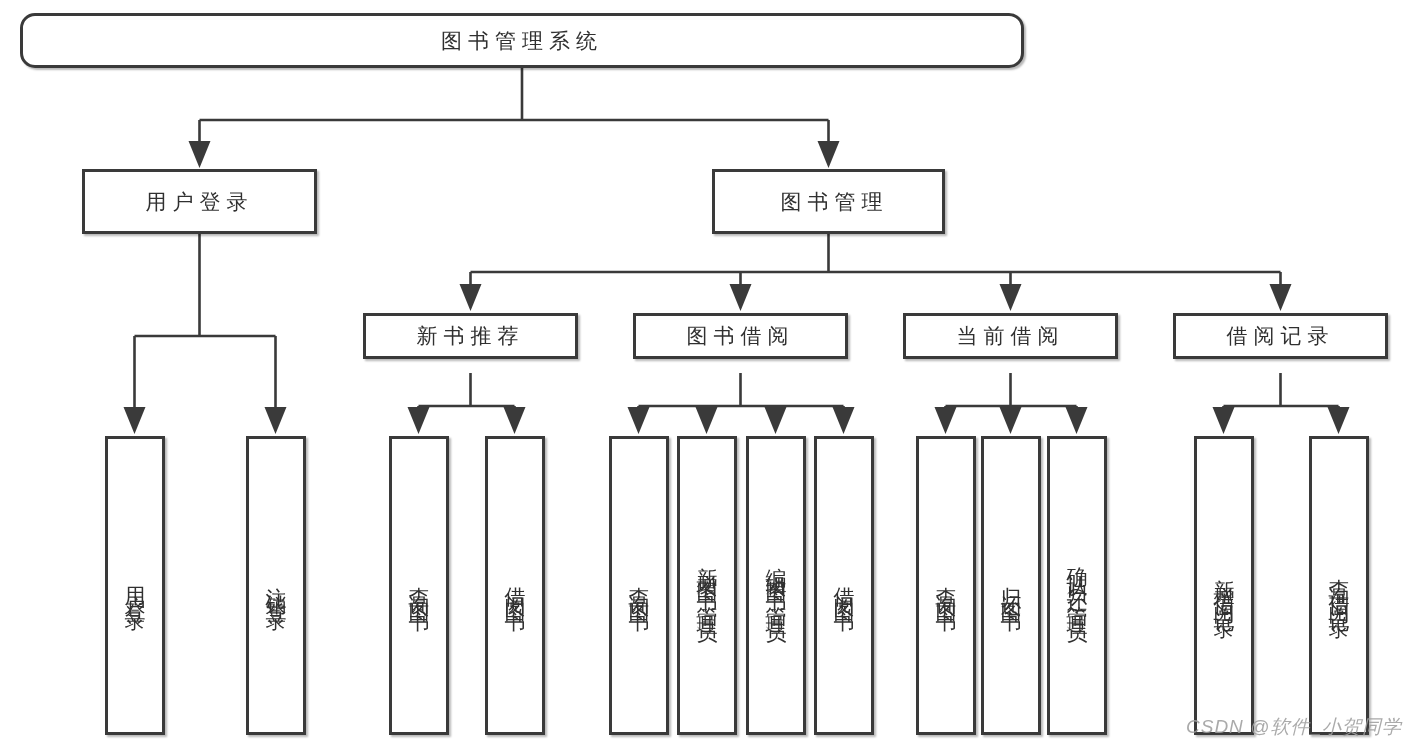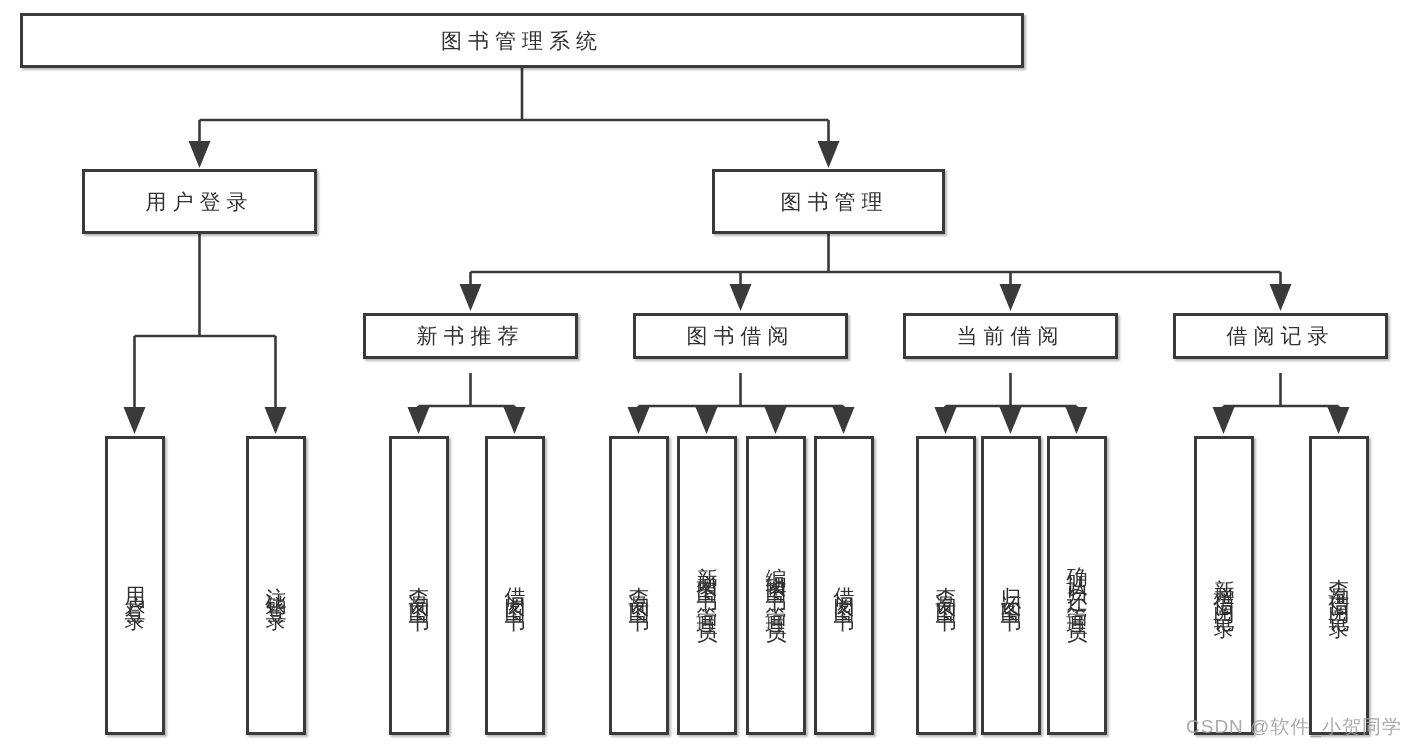--- a/index.html
+++ b/index.html
@@ -34,21 +34,21 @@
   }
   .hbox {  }
   .vbox { 
     writing-mode: vertical-rl;
     text-orientation: mixed;
     letter-spacing: 8px;
     font-size: 21px;
     white-space: normal;
   }
   
-  #n-root   { left: 20px;  top: 13px;  width: 1004px; height: 55px; }
+  #n-root   { left: 20px;  top: 13px;  width: 1004px; height: 55px; border-radius: 15px; }
   
   #n-login  { left: 82px;  top: 169px; width: 235px; height: 65px; }
   #n-mgmt   { left: 712px; top: 169px; width: 233px; height: 65px; padding-left: 12px; }
   
   .lvl3 { top: 313px; width: 215px; height: 46px; }
   #n-rec    { left: 363px; }
   #n-borrow { left: 633px; }
   #n-cur    { left: 903px; }
   #n-hist   { left: 1173px; }
   
@@ -68,20 +68,21 @@
   #l-br2 { left: 1309px; }
   #watermark {
     position: absolute;
     left: 1186px;
     top: 714px;
     z-index: 2;
     font-size: 19px;
     letter-spacing: 1px;
     color: rgba(158,158,158,0.88);
     white-space: nowrap;
+    font-style: italic;
   }
 </style>
 </head>
 <body>
 
 <div id="canvas">
 
   <svg id="connectors" viewBox="0 0 1405 747" xmlns="http://www.w3.org/2000/svg">
     <g stroke="#3a3a3a" stroke-width="2.6" fill="none">
 

